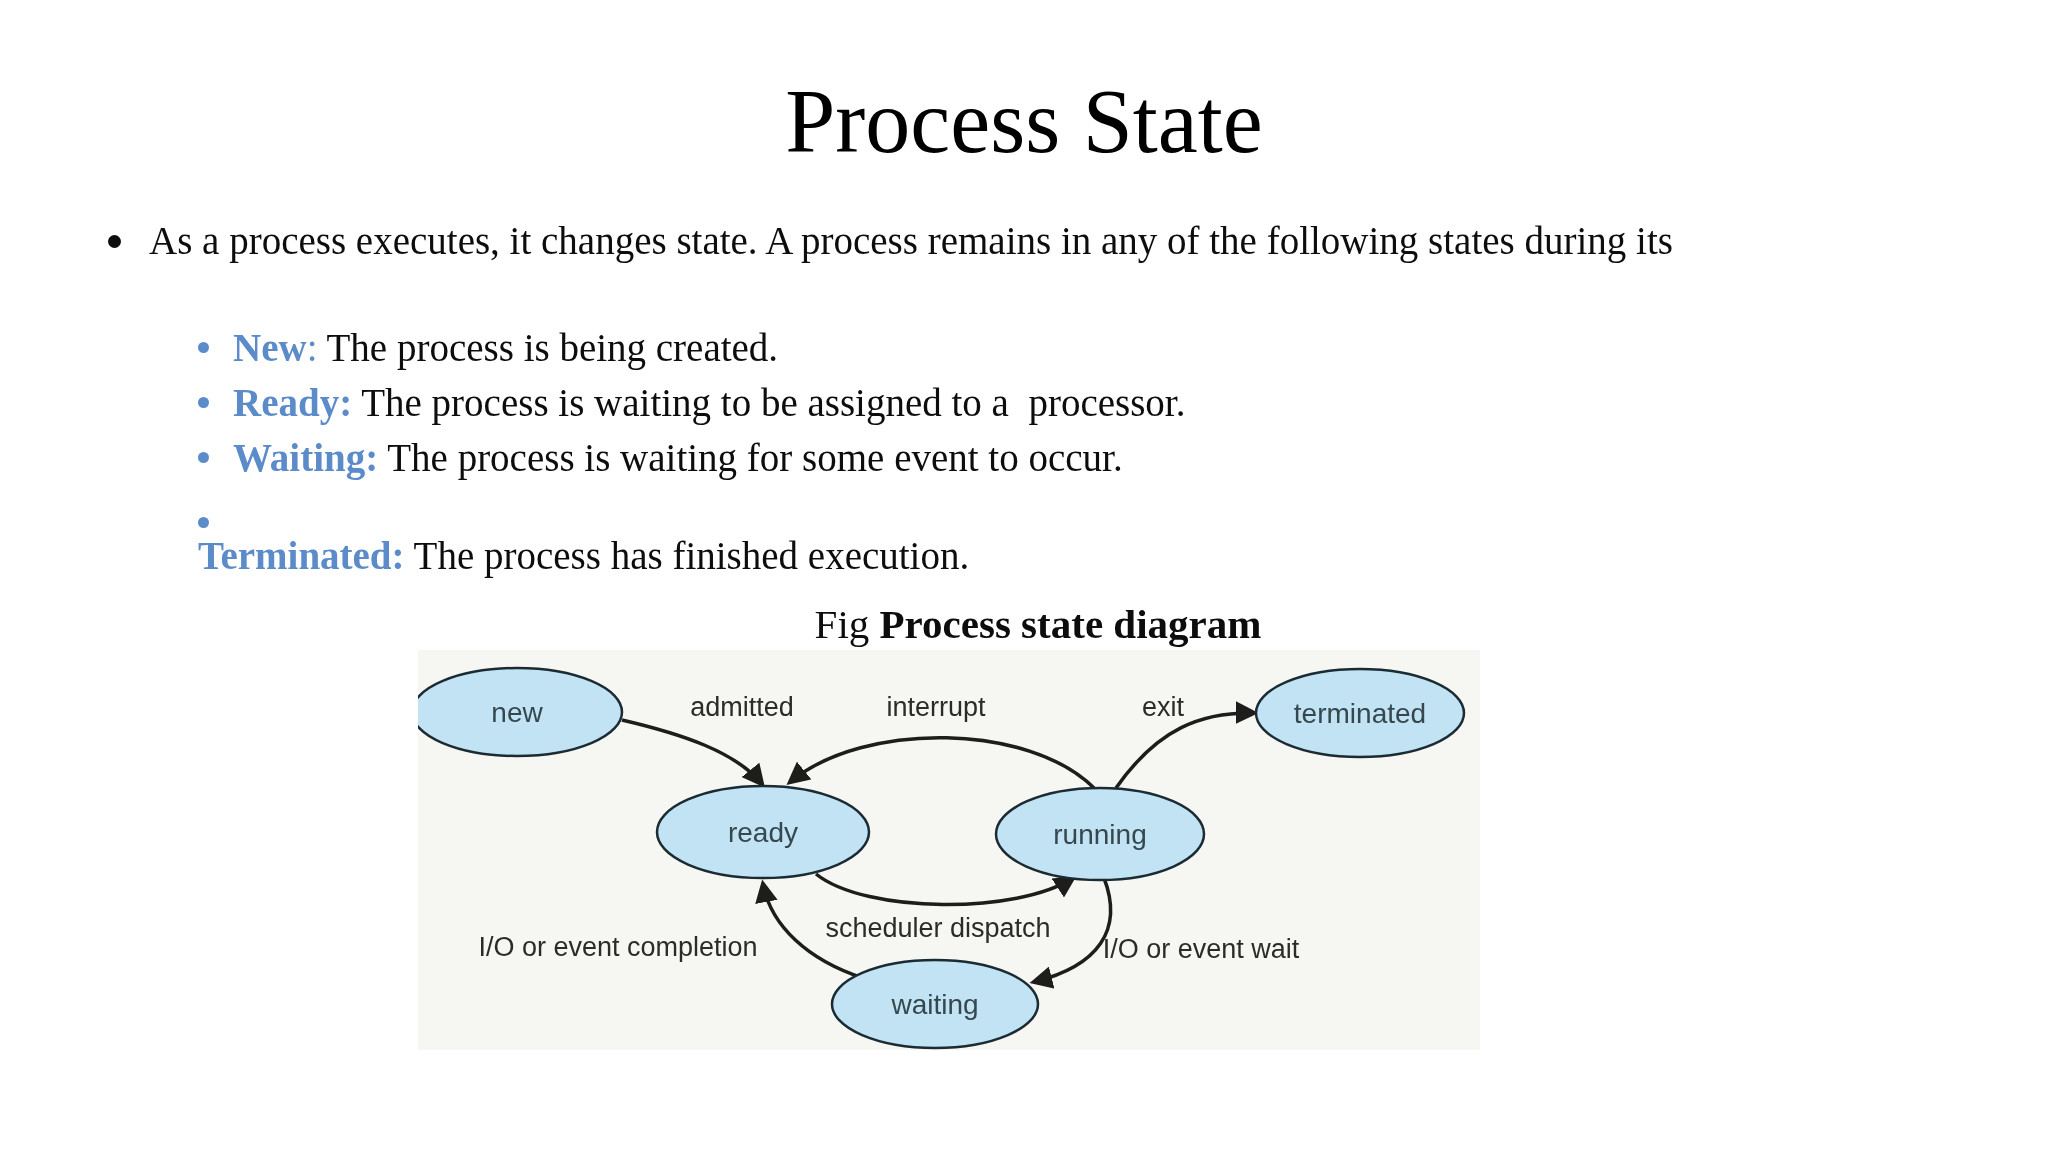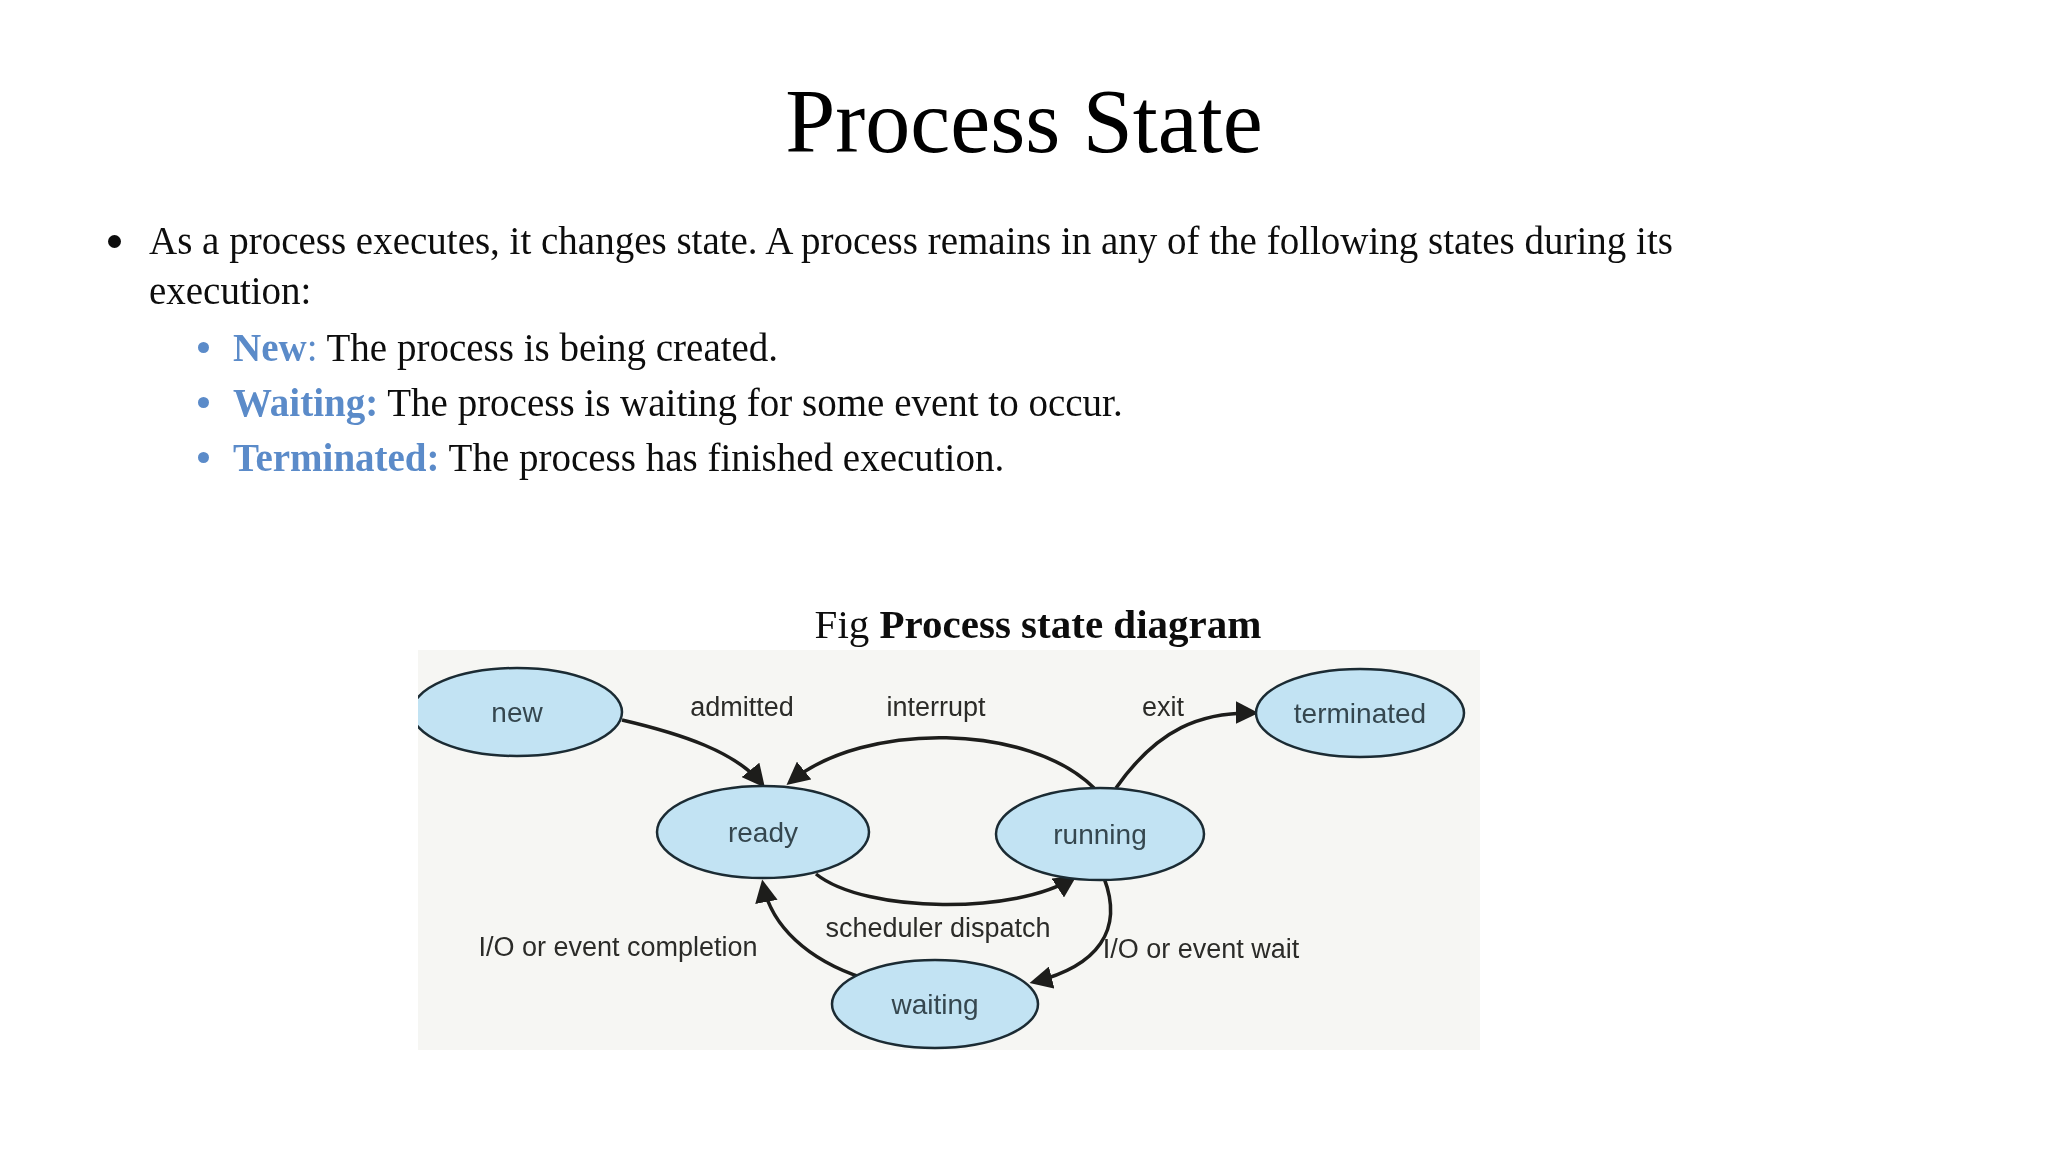--- a/index.html
+++ b/index.html
@@ -58,28 +58,31 @@
 <body>
 
 <div class="slide">
 
   <h1 class="title">Process State</h1>
 
   <div class="intro">
     <span class="main-dot"></span>
     <span class="intro-body">
       <span class="intro-line">As a process executes, it changes state. A process remains in any of the following states during its</span>
-      <span class="intro-line">execution:</span>
     </span>
   </div>
 
   <ul class="states" id="states-list">
       <li class="state-item">
         <span class="sub-dot"></span>
         <span><span class="term">New</span><span class="colon">:</span> <span class="desc">The process is being created.</span></span>
+      </li>
+      <li class="state-item">
+        <span class="sub-dot"></span>
+        <span><span class="term">Ready</span><span class="colon">:</span> <span class="desc">The process is waiting to be assigned to a  processor.</span></span>
       </li>
       <li class="state-item">
         <span class="sub-dot"></span>
         <span><span class="term">Waiting</span><span class="colon">:</span> <span class="desc">The process is waiting for some event to occur.</span></span>
       </li>
       <li class="state-item">
         <span class="sub-dot"></span>
         <span><span class="term">Terminated</span><span class="colon">:</span> <span class="desc">The process has finished execution.</span></span>
       </li>
     </ul>

